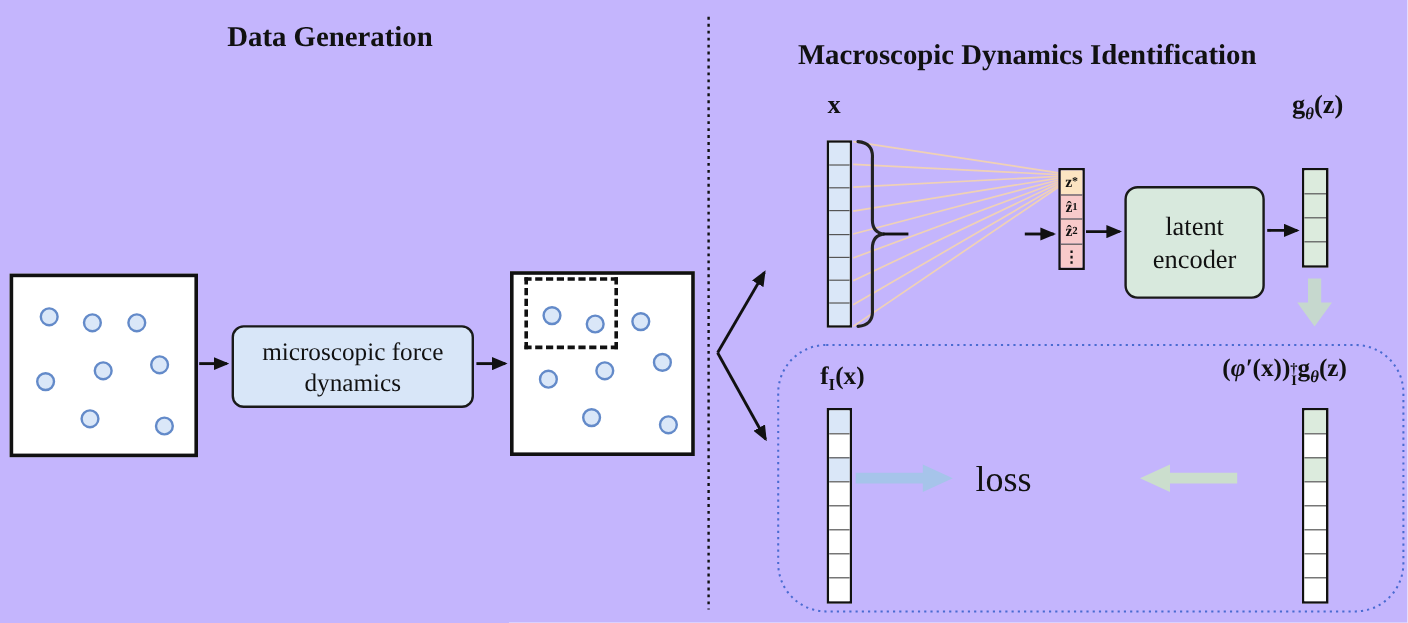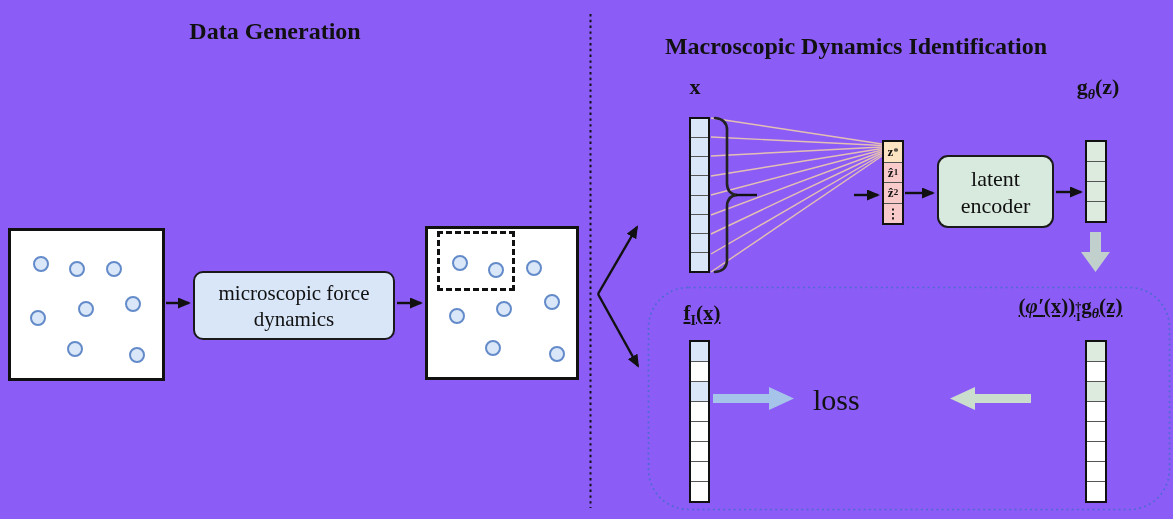--- a/index.html
+++ b/index.html
@@ -1,16 +1,16 @@
 <!DOCTYPE html>
 <html><head>
 <meta charset="utf-8">
 <style>
   html,body{margin:0;padding:0;background:#fff;}
-  .fig{position:relative;width:1173px;height:519px;background:#8b5cf6;
+  .fig{position:relative;width:1173px;height:519px;background:#c4b5fd;
        font-family:"Liberation Serif","DejaVu Serif",serif;overflow:hidden;}
   .abs{position:absolute;box-sizing:border-box;}
   .title{font-weight:bold;font-size:24px;text-align:center;color:#111;}
   svg.overlay{position:absolute;left:0;top:0;width:1173px;height:519px;}
   .pbox{border:3px solid #111;background:#fff;}
   .particle{position:absolute;width:16px;height:16px;border-radius:50%;
             background:#dae7f8;border:2px solid #638ac9;box-sizing:border-box;}
   .dash-square{border:3px dashed #111;background:transparent;}
   .softbox{border:2px solid #1a1a1a;display:flex;flex-direction:column;align-items:center;
            justify-content:center;text-align:center;color:#111;}
@@ -21,21 +21,21 @@
   .vec .cell{flex:1;border-top:1px solid #555;}
   .vec .cell:first-child{border-top:none;}
   .zvec{display:flex;flex-direction:column;border:2px solid #111;}
   .zcell{flex:1;border-top:1px solid #555;display:flex;align-items:center;justify-content:center;
          font-weight:bold;font-size:13px;line-height:13px;color:#111;}
   .zcell:first-child{border-top:none;}
   .zcell sup{font-size:10px;} .zcell sub{font-size:9px;}
   .mathlabel{font-weight:bold;font-size:22px;text-align:center;color:#111;white-space:nowrap;}
   .mathlabel sub{font-size:14px;} 
   .mathlabel .it{font-style:italic;}
-  .small-math{font-size:21px;text-decoration:underline;}
+  .small-math{font-size:21px;}
   .stack{display:inline-flex;flex-direction:column;align-items:center;font-size:12px;
          line-height:10px;vertical-align:2px;font-weight:bold;}
   .loss{font-size:30px;color:#111;}
 </style>
 </head>
 <body>
 
 <div class="fig">
 
   <svg class="overlay" viewBox="0 0 1173 519" xmlns="http://www.w3.org/2000/svg">
@@ -141,21 +141,21 @@
     </div>
     <div class="zcell" style="background:#f8caca;">
       <span>ẑ</span>
         <sub>2</sub>
     </div>
     <div class="zcell" style="background:#f8caca;">
       <span>⋮</span>
     </div>
   </div>
 
-  <div class="abs softbox lat" style="left:937px;top:155px;width:117px;height:73px;">
+  <div class="abs softbox lat" style="left:937px;top:155px;width:117px;height:94px;">
     <span>latent</span>
     <span>encoder</span>
   </div>
 
   <div class="abs vec" style="left:1085px;top:140px;width:22px;height:83px;">
       <div class="cell" style="background: rgb(220, 235, 221);"></div>
       <div class="cell" style="background: rgb(220, 235, 221);"></div>
       <div class="cell" style="background: rgb(220, 235, 221);"></div>
       <div class="cell" style="background: rgb(220, 235, 221);"></div>
     </div>

